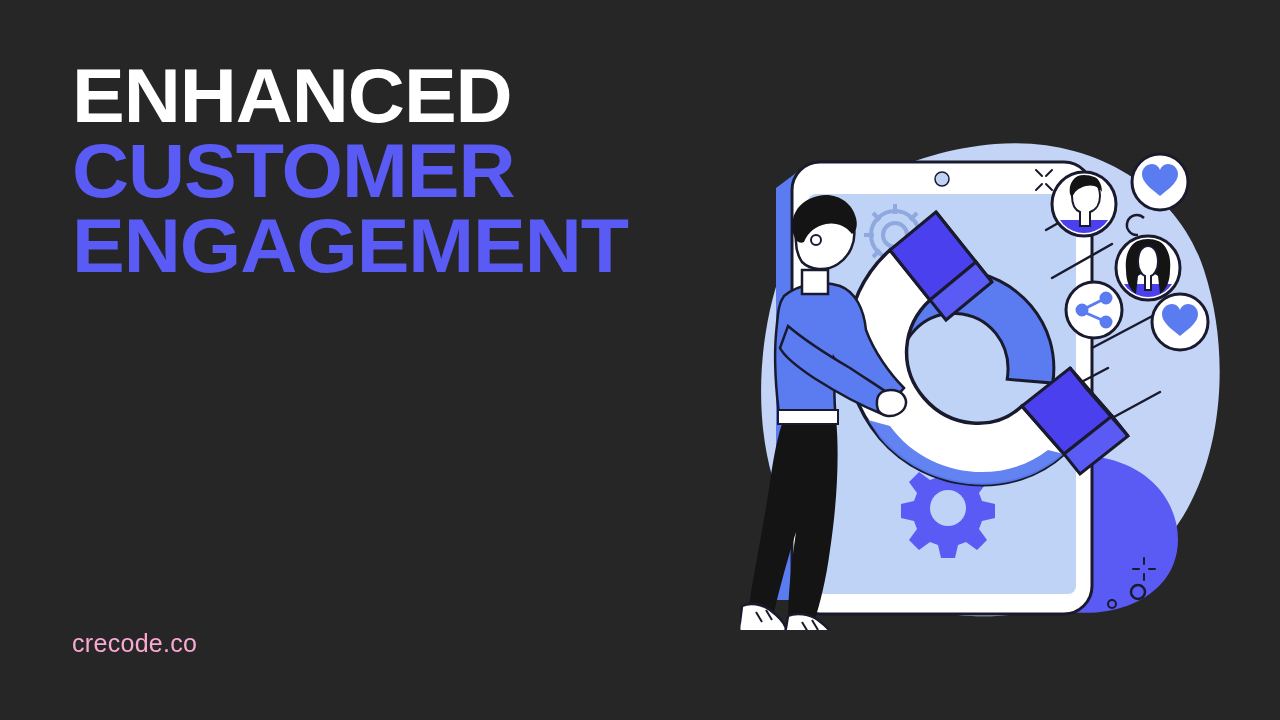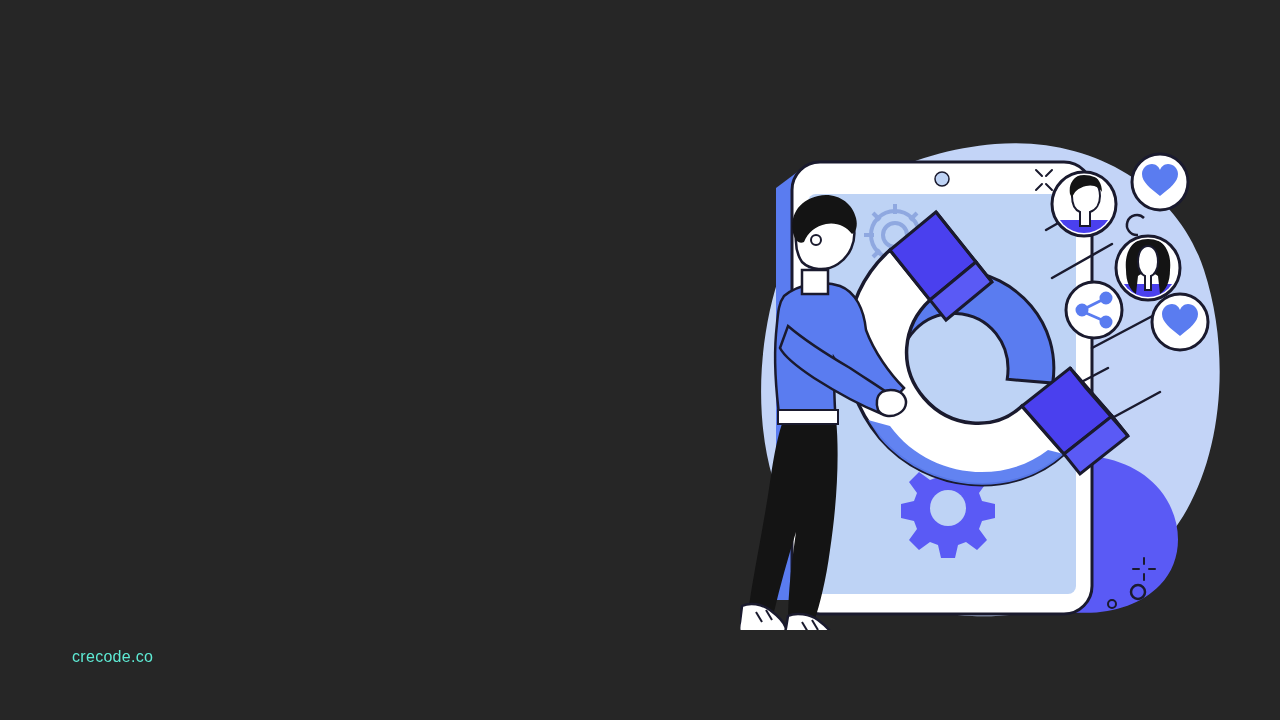--- a/index.html
+++ b/index.html
@@ -30,42 +30,47 @@
     transform-origin:left center;
     white-space:nowrap;
   }
   .headline .l1 { color:#ffffff; }
   .headline .l2 { color:#5a5af5; }
   .headline .l3 { color:#5a5af5; }
 
   .site {
     position:absolute;
     left:72px;
-    top:648px;
-    font-size:16px;
+    top:629px;
+    font-size:25px;
     font-weight:normal;
-    color:#5eead4;
+    color:#f9a8d4;
     letter-spacing:0.3px;
   }
 
   
   .illus {
     position:absolute;
     left:740px;
     top:130px;
     width:500px;
     height:500px;
   }
   .illus svg { display:block; width:100%; height:100%; }
 </style>
 </head>
 <body>
 
 <div id="stage">
 
+  <div class="headline">
+    <span class="line l1">ENHANCED</span>
+    <span class="line l2">CUSTOMER</span>
+    <span class="line l3">ENGAGEMENT</span>
+  </div>
 
   <div class="site">crecode.co</div>
 
   <div class="illus">
     <svg viewBox="0 0 500 500" xmlns="http://www.w3.org/2000/svg">
 
       <path fill="#c3d4f7" d="M255 14
                C350 6 437 56 464 140
                C492 226 482 330 438 394
                C394 458 310 489 232 486

